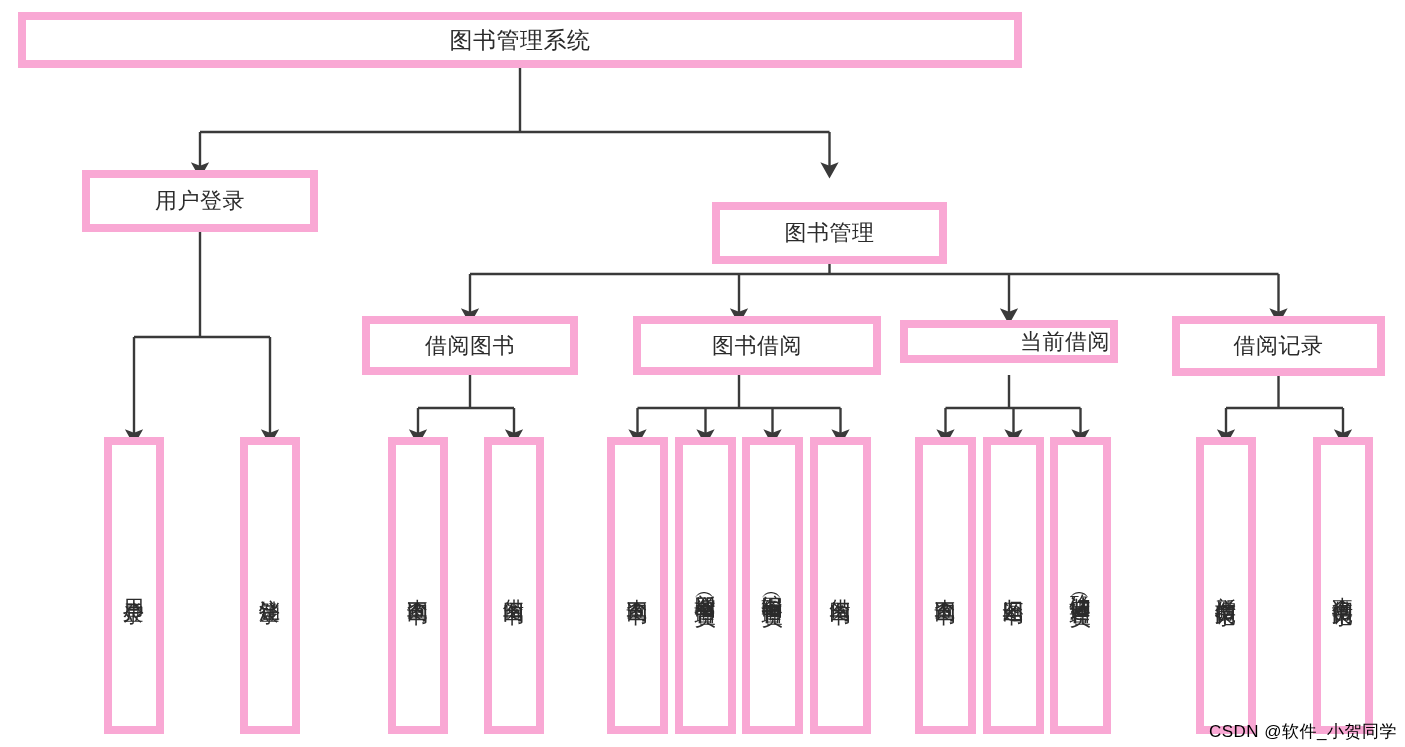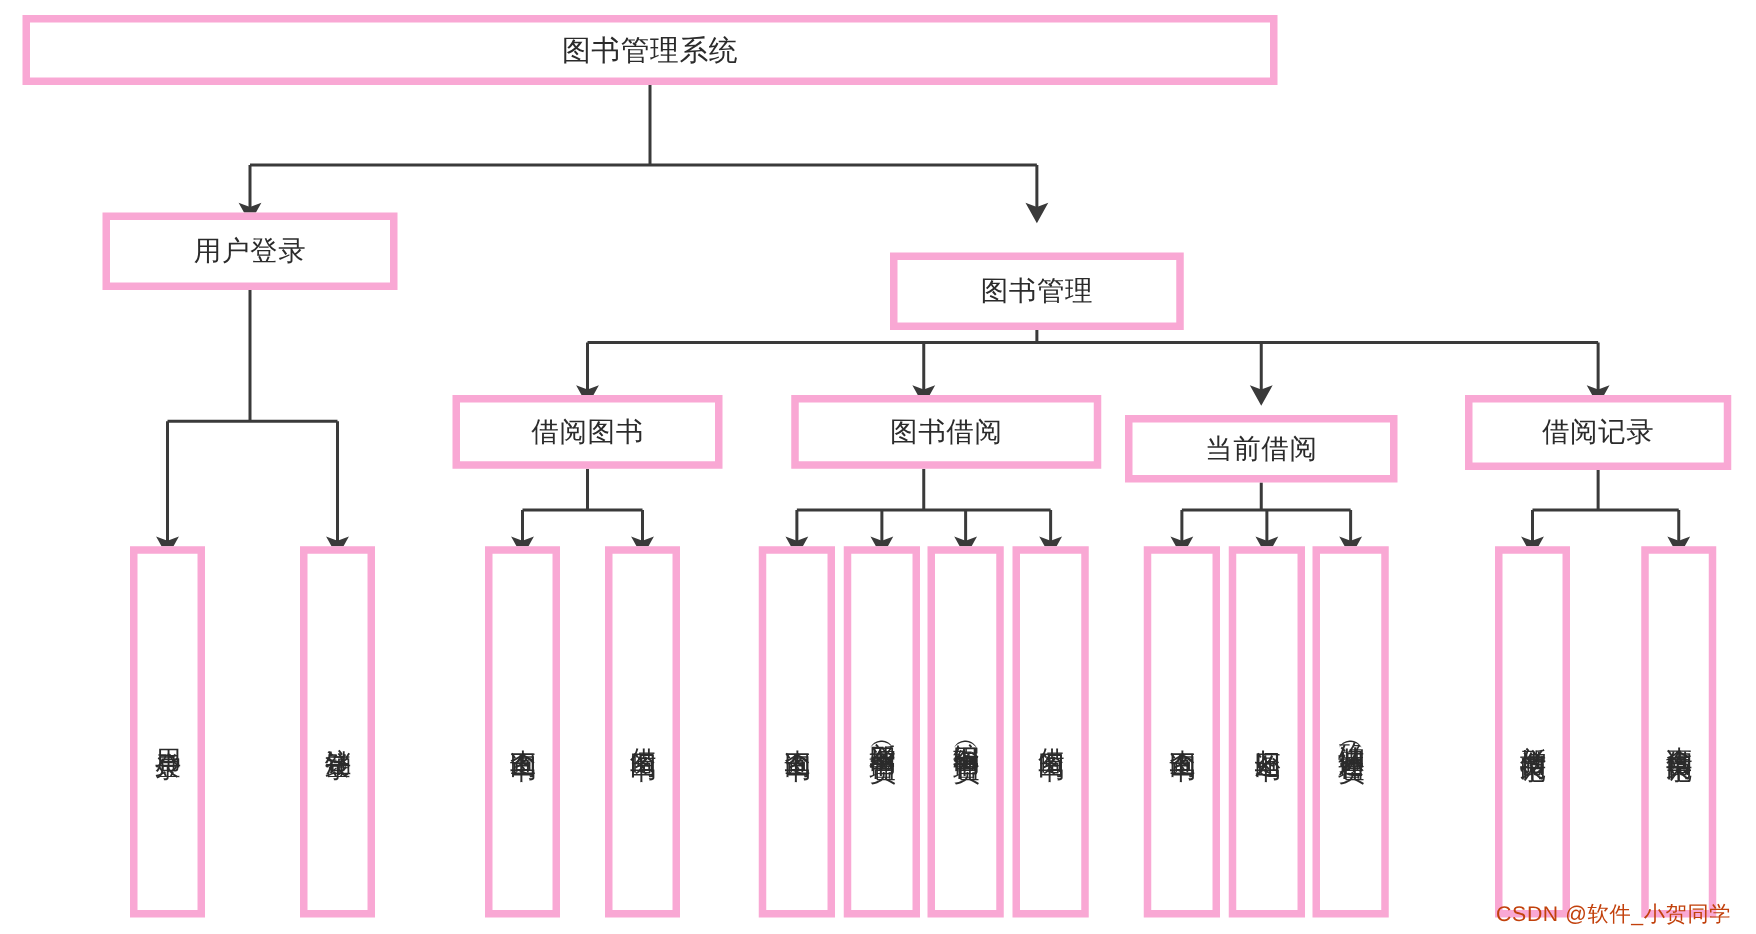--- a/index.html
+++ b/index.html
@@ -18,21 +18,21 @@
     position: absolute;
     left: 0;
     top: 0;
     width: 1405px;
     height: 747px;
   }
   .node-box {
     position: absolute;
     box-sizing: border-box;
     background: #ffffff;
-    border: 6px solid #f9a8d4;
+    border: 8px solid #f9a8d4;
     display: flex;
     align-items: center;
     justify-content: center;
   }
   .node-label {
     color: #2b2b2b;
     line-height: 1.14;
     text-align: center;
     white-space: nowrap;
     letter-spacing: 0.5px;
@@ -50,24 +50,24 @@
   .connector-layer {
     position: absolute;
     left: 0;
     top: 0;
     width: 1405px;
     height: 747px;
     pointer-events: none;
   }
   .watermark {
     position: absolute;
-    right: 20px;
+    right: 8px;
     bottom: 4px;
     font-size: 17px;
-    color: #c2410c;
+    color: #000000;
     white-space: nowrap;
     letter-spacing: 0.5px;
   }
 </style>
 </head>
 <body>
 
 <div id="diagram-root">
   <svg class="connector-layer" id="connector-layer" viewBox="0 0 1405 747" width="1405" height="747">
     <defs>
@@ -120,21 +120,21 @@
       </div>
       <div class="node-box level-2" style="left: 712px; top: 170px; width: 235px; height: 62px; margin-top: 32px;">
         <span class="node-label">图书管理</span>
       </div>
       <div class="node-box level-3" style="left: 362px; top: 316px; width: 216px; height: 59px;">
         <span class="node-label">借阅图书</span>
       </div>
       <div class="node-box level-3" style="left: 633px; top: 316px; width: 248px; height: 59px;">
         <span class="node-label">图书借阅</span>
       </div>
-      <div class="node-box level-3" style="left: 900px; top: 332px; width: 218px; height: 54px;">
+      <div class="node-box level-3" style="left: 900px; top: 320px; width: 218px; height: 43px; justify-content: flex-end;">
         <span class="node-label">当前借阅</span>
       </div>
       <div class="node-box level-3" style="left: 1172px; top: 316px; width: 213px; height: 60px;">
         <span class="node-label">借阅记录</span>
       </div>
       <div class="node-box level-4 leaf" style="left: 104px; top: 437px; width: 60px; height: 297px;">
         <span class="node-label">用户登录</span>
       </div>
       <div class="node-box level-4 leaf" style="left: 240px; top: 437px; width: 60px; height: 297px;">
         <span class="node-label">注销登录</span>

